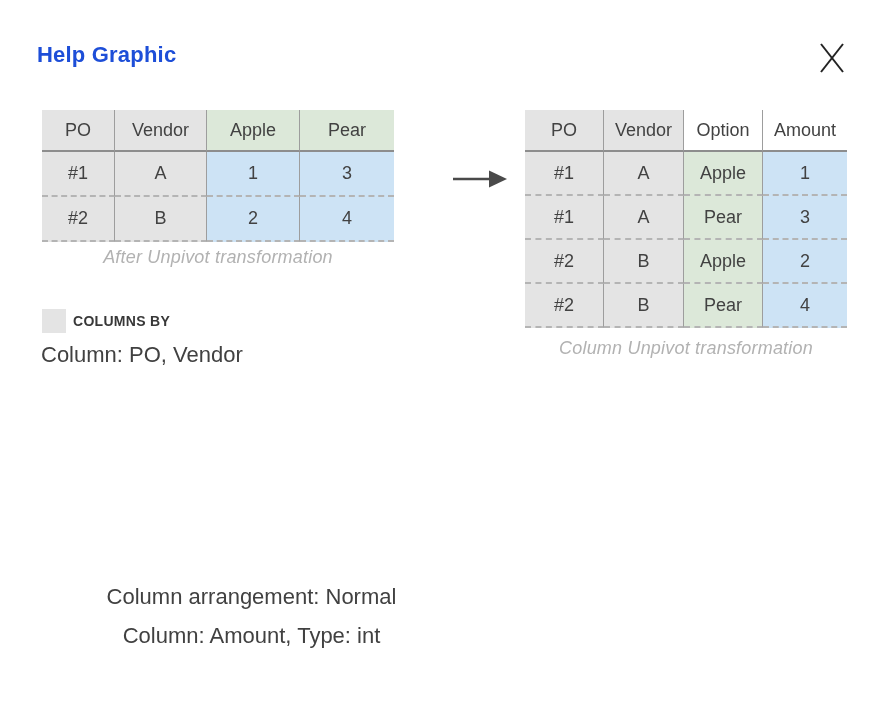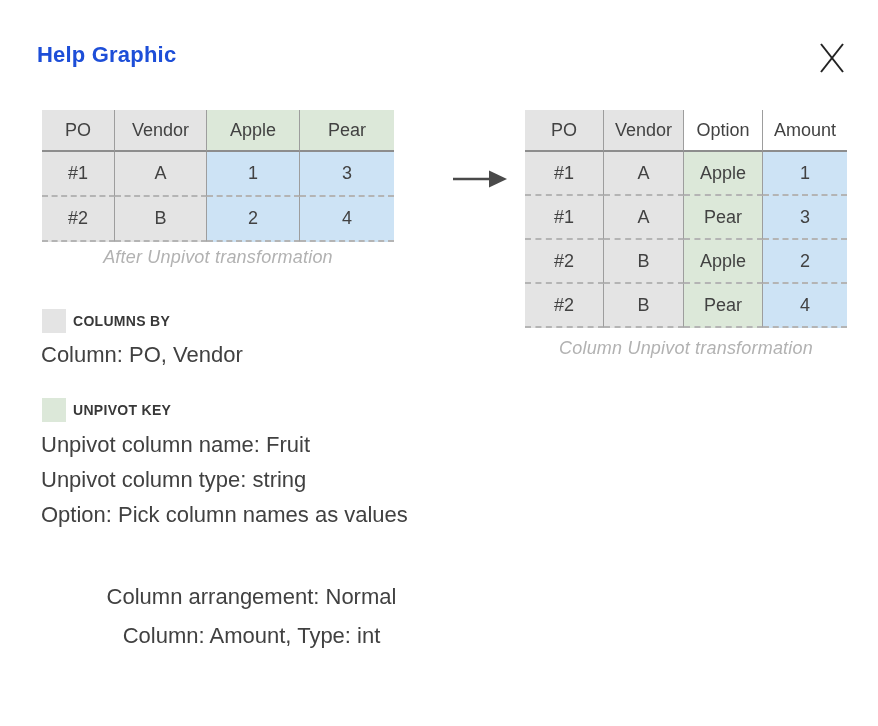--- a/index.html
+++ b/index.html
@@ -114,31 +114,20 @@
   <div class="legend-section sec-ungroup">
     <div class="legend-head">
       <span class="swatch" style="background: rgb(228, 228, 228);"></span>
       <span class="legend-label">COLUMNS BY</span>
     </div>
     <div class="legend-lines">
         <div class="legend-line">Column: PO, Vendor</div>
       </div>
   </div>
 
-  <div class="legend-section sec-unpivot">
-    <div class="legend-head">
-      <span class="swatch" style="background: rgb(220, 232, 217);"></span>
-      <span class="legend-label">UNPIVOT KEY</span>
-    </div>
-    <div class="legend-lines">
-        <div class="legend-line">Unpivot column name: Fruit</div>
-        <div class="legend-line">Unpivot column type: string</div>
-        <div class="legend-line">Option: Pick column names as values</div>
-      </div>
-  </div>
 
   <div class="legend-section sec-pivot">
     <div class="legend-lines">
         <div class="legend-line">Column arrangement: Normal</div>
         <div class="legend-line">Column: Amount, Type: int</div>
       </div>
   </div>
 
 </div>
 

